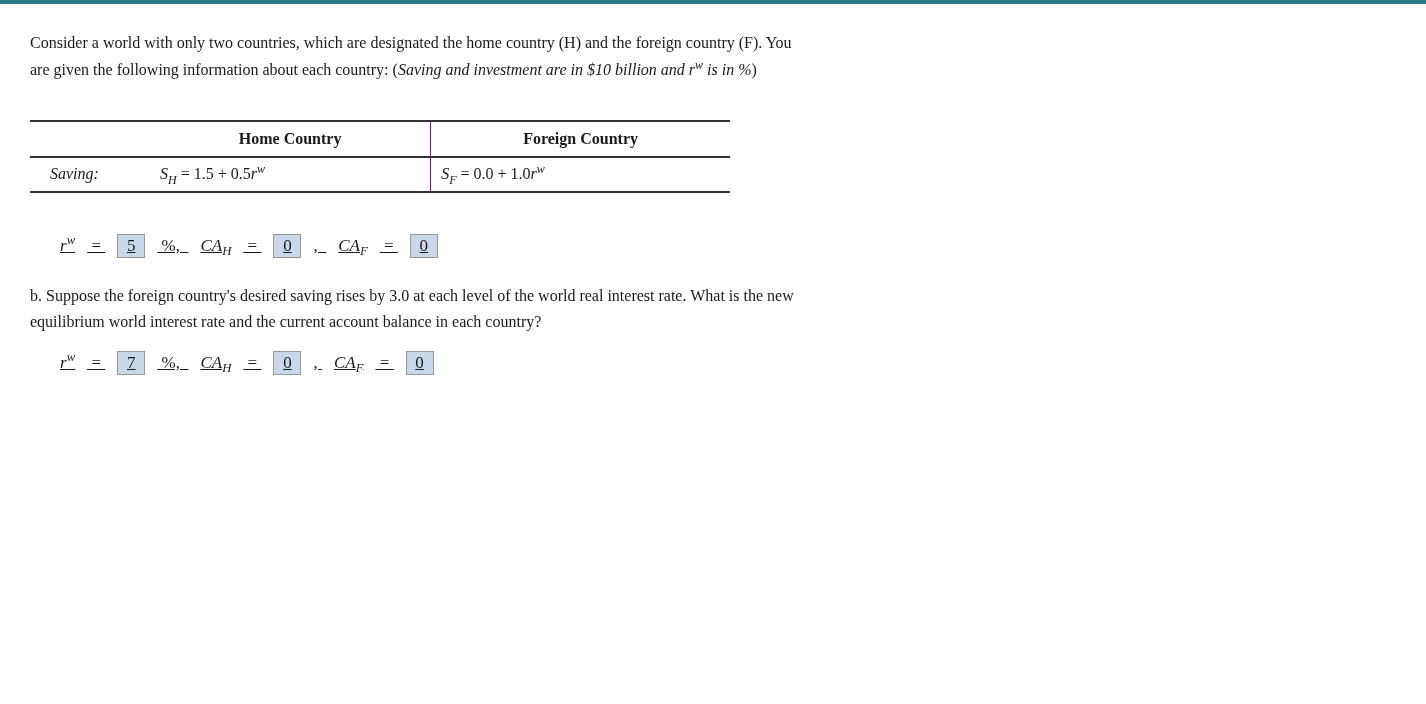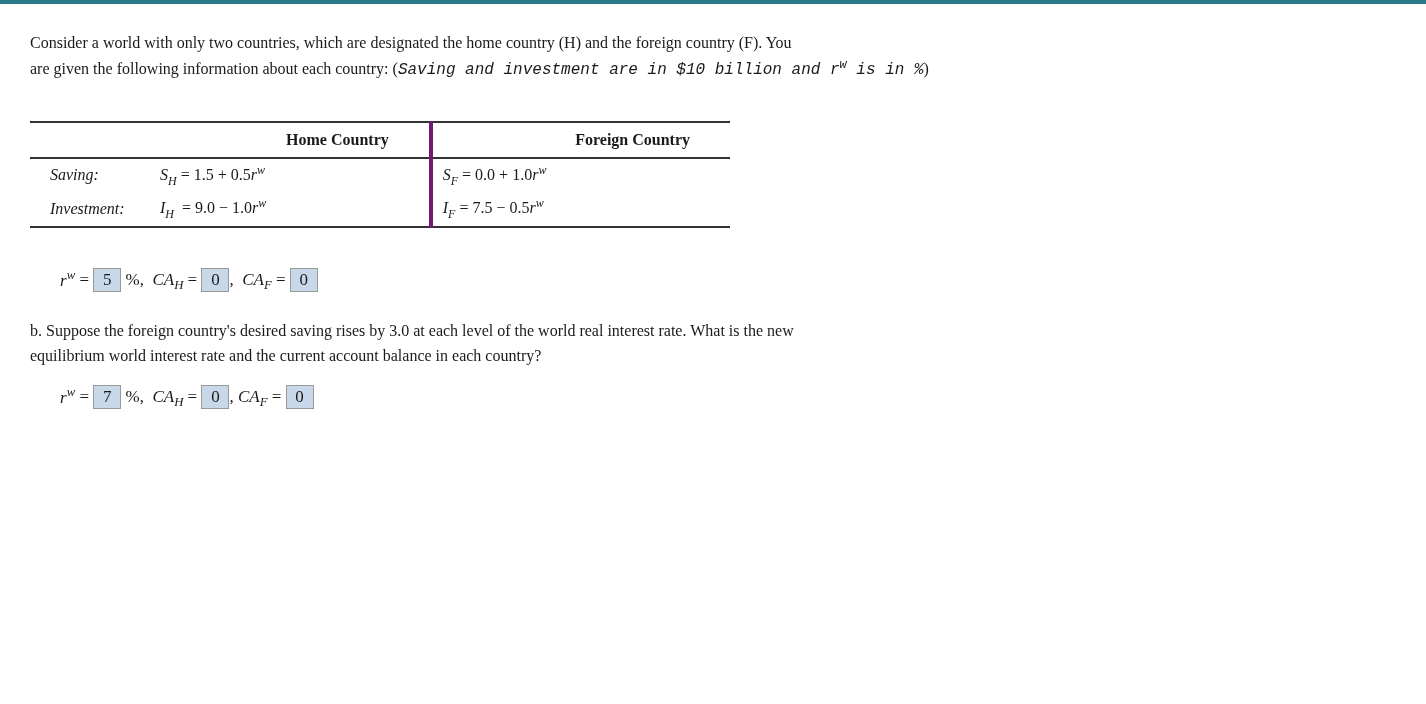--- a/index.html
+++ b/index.html
@@ -33,21 +33,20 @@
     }
 
     .intro-text {
       font-size: 16px;
       line-height: 1.6;
       margin-bottom: 27px;
     }
 
     .intro-text em {
       font-style: italic;
-      font-family: Liberation Mono, monospace;
     }
 
     
     .table-container {
       margin: 10px 0 24px 0;
       display: inline-block;
       min-width: 700px;
     }
 
     table {
@@ -59,28 +58,28 @@
       border-top: 2px solid #333;
       border-bottom: 2px solid #333;
     }
 
     table tbody tr:last-child {
       border-bottom: 2px solid #333;
     }
 
     th {
       font-weight: bold;
-      text-align: right;
+      text-align: center;
       padding: 8px 40px;
       font-family: Georgia, serif;
       font-size: 16px;
     }
 
     .col-divider {
-      border-left: 4px solid #701a75;
+      border-left: 1px solid #701a75;
     }
 
     td {
       padding: 4px 20px;
       vertical-align: middle;
       font-size: 16px;
     }
 
     td.label-cell {
       font-style: italic;
@@ -115,22 +114,23 @@
       margin-bottom: 16px;
       font-size: 16px;
       line-height: 1.6;
     }
 
     .answer-line {
       margin: 12px 0 24px 30px;
       font-size: 17px;
       display: flex;
       align-items: baseline;
-      gap: 0;
+      gap: 12px;
       flex-wrap: wrap;
+      text-decoration: underline;
     }
 
     .input-box {
       display: inline-block;
       background: #c8d8e8;
       border: 1px solid #999;
       min-width: 28px;
       padding: 1px 5px;
       text-align: center;
       font-family: Georgia, serif;
@@ -174,29 +174,20 @@
       <tbody>
         <tr>
           <td class="label-cell"><em>Saving:</em></td>
           <td class="formula-cell">
             <span class="math-var">S</span><sub>H</sub> = 1.5 + 0.5<span class="math-var">r</span><sup>w</sup>
           </td>
           <td class="formula-cell col-divider">
             <span class="math-var">S</span><sub>F</sub> = 0.0 + 1.0<span class="math-var">r</span><sup>w</sup>
           </td>
         </tr>
-        <tr>
-          <td class="label-cell"><em>Investment:</em></td>
-          <td class="formula-cell">
-            <span class="math-var">I</span><sub>H</sub>&nbsp; = 9.0 − 1.0<span class="math-var">r</span><sup>w</sup>
-          </td>
-          <td class="formula-cell col-divider">
-            <span class="math-var">I</span><sub>F</sub> = 7.5 − 0.5<span class="math-var">r</span><sup>w</sup>
-          </td>
-        </tr>
       </tbody>
     </table>
   </div>
 
   
 
   
   <div class="answer-line">
     <span class="rw-expr"><em>r</em><sup>w</sup></span>
     <span>&nbsp;=&nbsp;</span>

